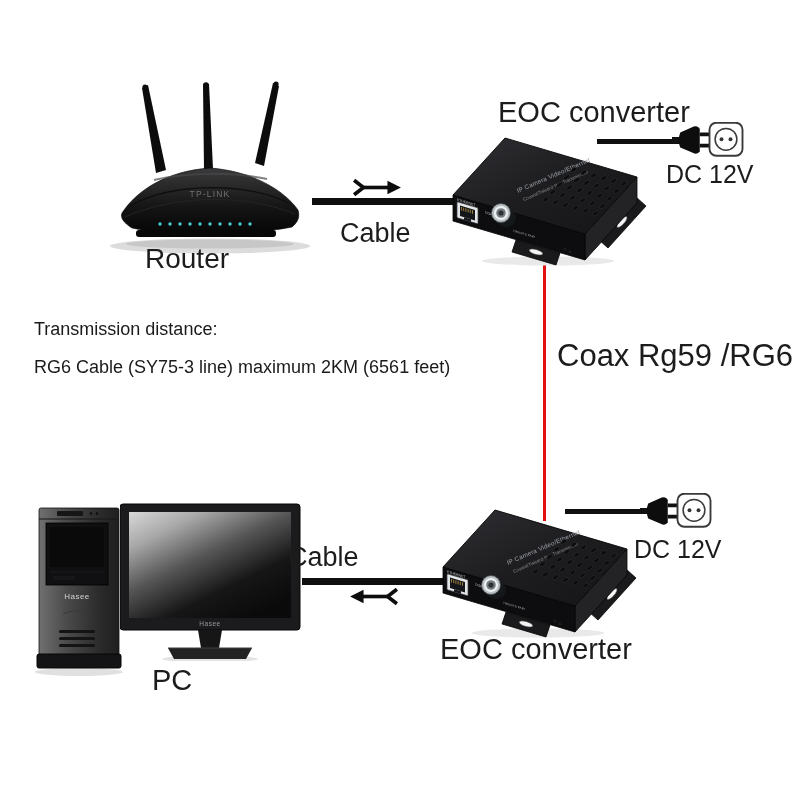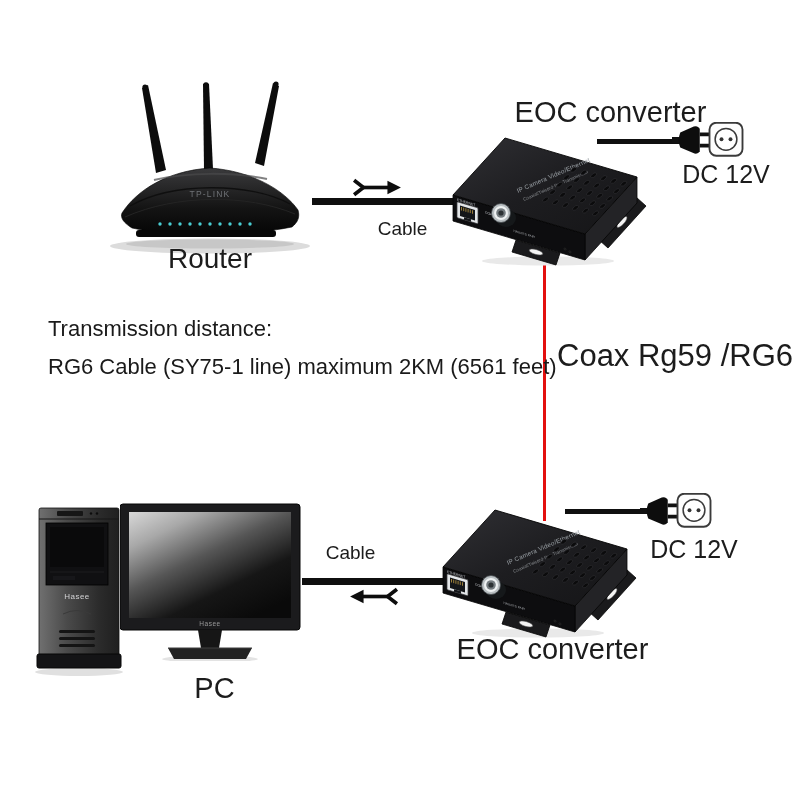--- a/index.html
+++ b/index.html
@@ -1,25 +1,25 @@
 <!DOCTYPE html>
 <html><head>
 <meta charset="utf-8">
 <style>
   html,body{margin:0;padding:0;background:#fff;}
   #stage{position:relative;width:800px;height:800px;background:#ffffff;overflow:hidden;
          font-family:"Liberation Sans",sans-serif;color:#1b1b1b;}
   .abs{position:absolute;}
-  .lbl{position:absolute;color:#1c1c1c;text-align:center;white-space:nowrap;}
+  .lbl{position:absolute;color:#1c1c1c;text-align:left;white-space:nowrap;}
   .lbl-big{font-size:29px;}
-  .lbl-cable{font-size:19px;}
+  .lbl-cable{font-size:27px;}
   .lbl-dc{font-size:25px;}
   .line{position:absolute;background:#0f0f0f;}
   .redline{position:absolute;background:#e3100f;}
-  .infoblock{position:absolute;left:48px;top:310px;font-size:22px;line-height:38px;
+  .infoblock{position:absolute;left:34px;top:310px;font-size:18px;line-height:38px;
              color:#1a1a1a;text-align:left;white-space:nowrap;}
   svg text{font-family:"Liberation Sans",sans-serif;}
 </style>
 </head>
 <body>
 
 <div id="stage">
 
   <svg width="0" height="0" style="position:absolute" aria-hidden="true">
     <defs>
@@ -234,23 +234,23 @@
     <use href="#sym-plug" width="75" height="39"></use>
   </svg>
 
   <div class="lbl" style="left:145px;top:243px;width:130px;font-size:28px;">Router</div>
   <div class="lbl lbl-cable" style="left:340px;top:218px;width:125px;">Cable</div>
   <div class="lbl lbl-big" style="left:498px;top:96px;width:225px;">EOC converter</div>
   <div class="lbl lbl-dc" style="left:666px;top:160px;width:120px;">DC 12V</div>
 
   <div class="infoblock">
     <div>Transmission distance:</div>
-    <div>RG6 Cable (SY75-1 line) maximum 2KM (6561 feet)</div>
+    <div>RG6 Cable (SY75-3 line) maximum 2KM (6561 feet)</div>
   </div>
 
   <div class="lbl" style="left:557px;top:338px;font-size:31px;text-align:center;">Coax Rg59 /RG6</div>
 
-  <div class="lbl" style="left:152px;top:664px;width:125px;font-size:29px;margin-top:8px;">PC</div>
+  <div class="lbl" style="left:152px;top:664px;width:125px;font-size:29px;">PC</div>
   <div class="lbl lbl-cable" style="left:288px;top:542px;width:125px;">Cable</div>
   <div class="lbl lbl-big" style="left:440px;top:633px;width:225px;">EOC converter</div>
   <div class="lbl lbl-dc" style="left:634px;top:535px;width:120px;">DC 12V</div>
 
 </div>
 
 </body></html>

